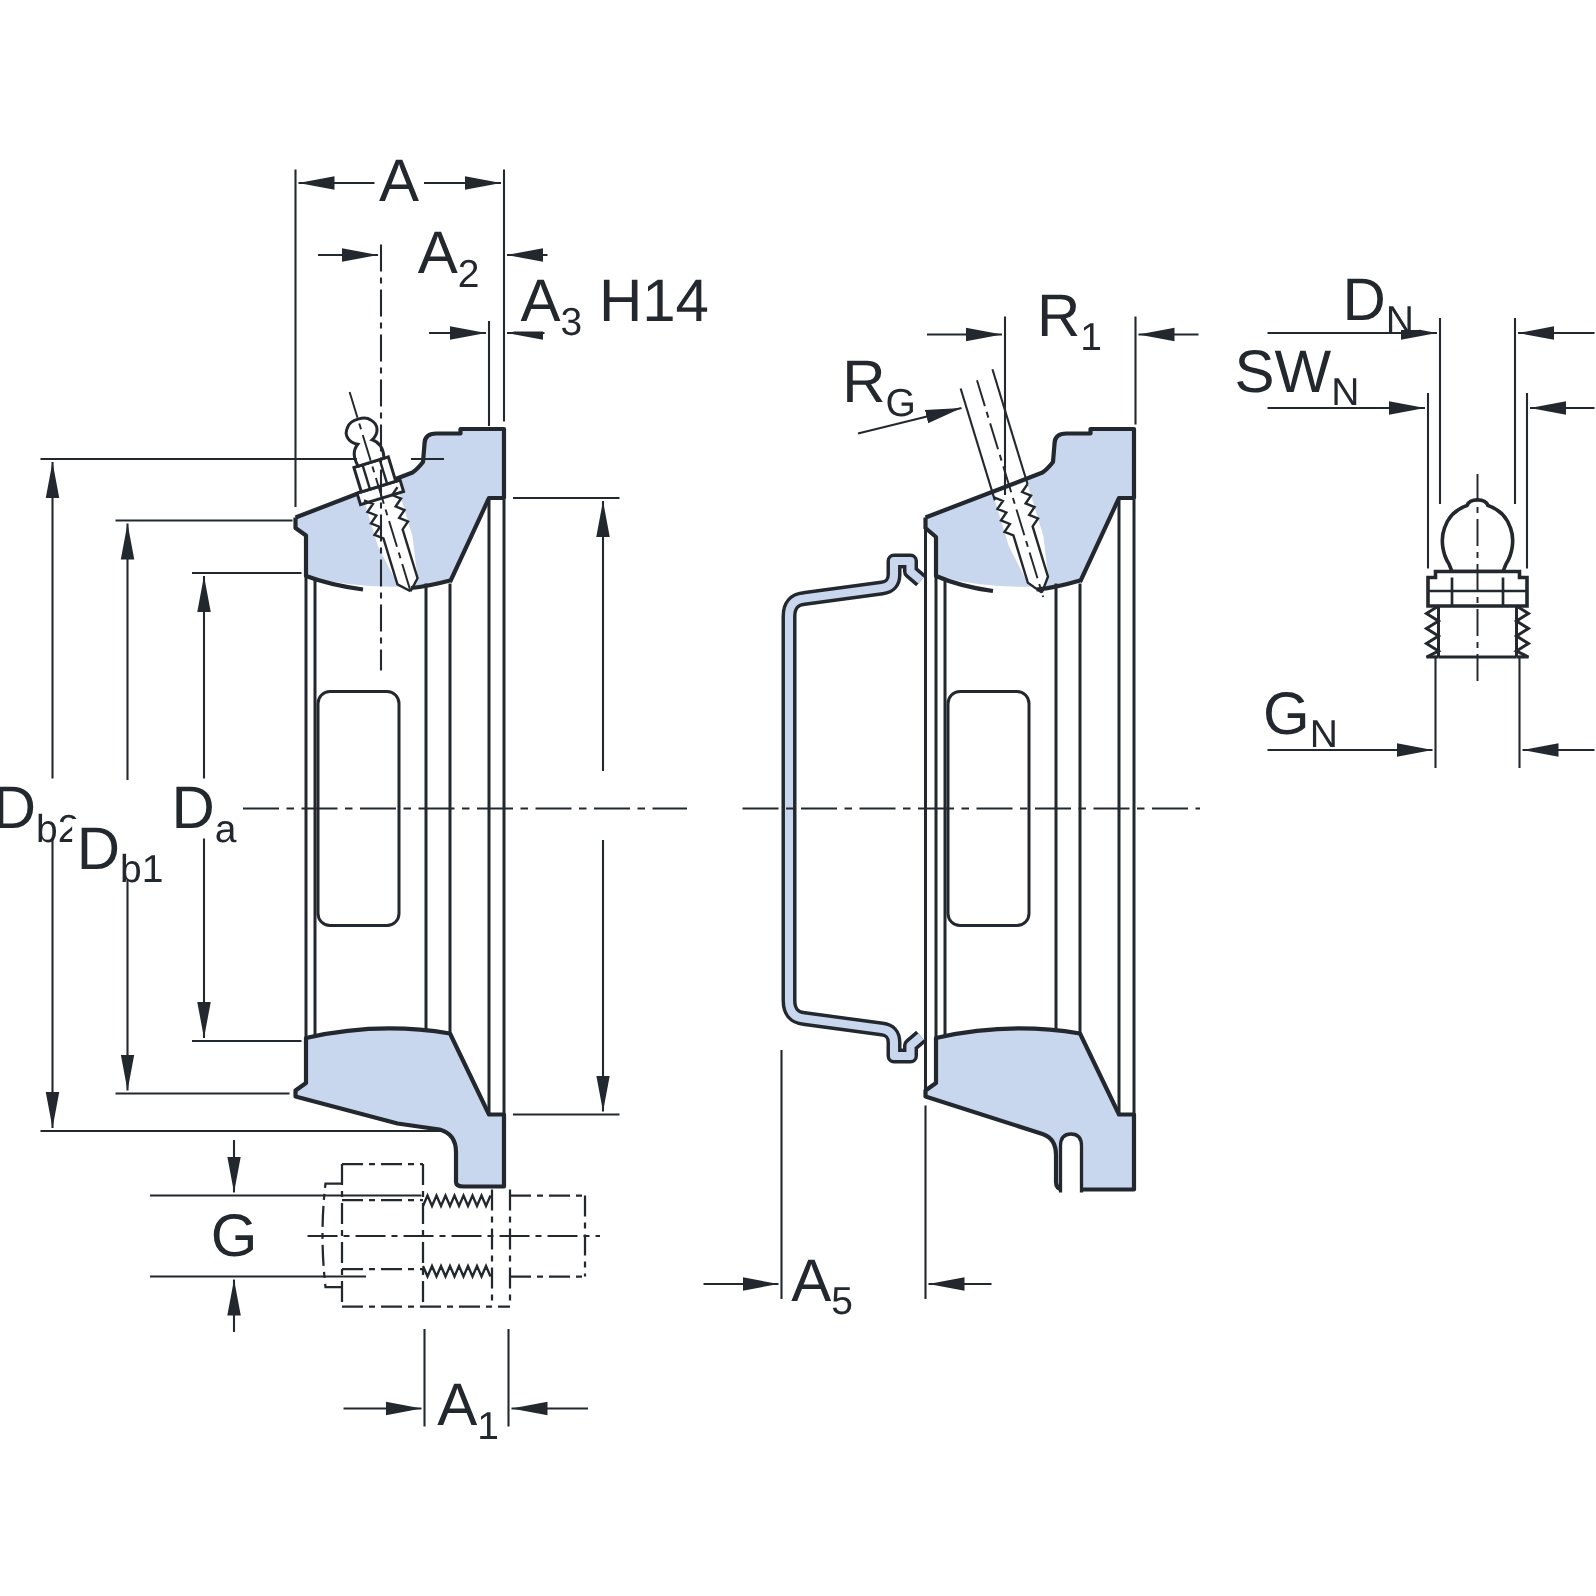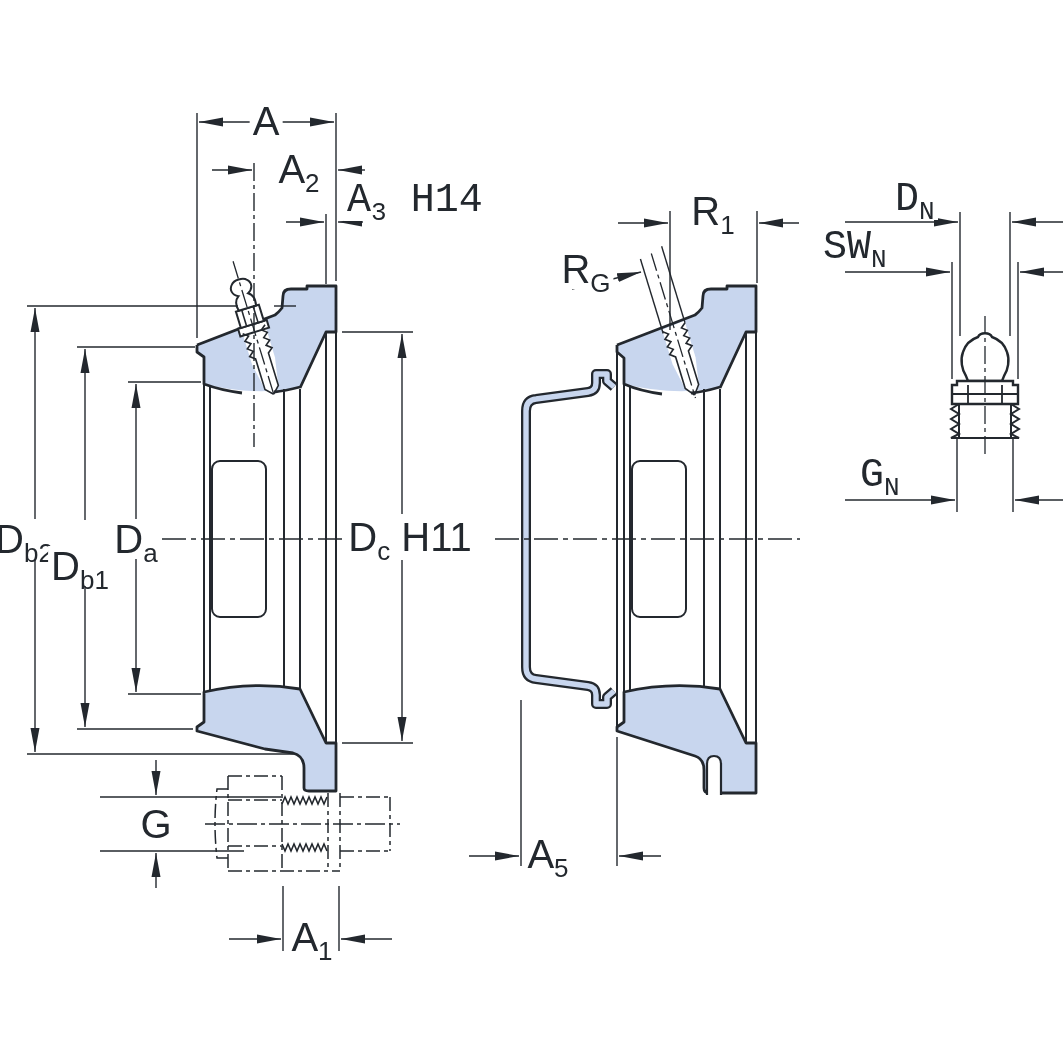--- a/index.html
+++ b/index.html
@@ -1,21 +1,21 @@
 <!DOCTYPE html>
 <html><head>
 <meta charset="utf-8">
 <style>
   html,body{margin:0;padding:0;background:#fff;}
   #stage{position:relative;width:1064px;height:1064px;background:#fff;overflow:hidden;
          font-family:"Liberation Sans", sans-serif;}
   #drawing{position:absolute;left:0;top:0;}
   .lbl{position:absolute;transform:translate(-50%,-50%);white-space:nowrap;
        font-size:40px;color:#23282e;background:#fff;padding:0 3px;line-height:1;}
-  .lbl.la{transform:translate(0,-50%);font-family:Liberation Mono, monospace;}
+  .lbl.la{transform:translate(0,-50%);}
   .lbl .sub{font-size:26px;position:relative;top:9px;}
 </style>
 </head>
 <body>
 
 <div id="stage">
 <svg id="drawing" width="1064" height="1064" viewBox="0 0 1064 1064">
   <defs>
     <marker id="arr" markerUnits="userSpaceOnUse" markerWidth="26" markerHeight="12" refX="24" refY="6" orient="auto">
       <path d="M0,1.5 L24,6 L0,10.5 Z" fill="#23282e"></path>
@@ -238,22 +238,21 @@
     </g>
   </g>
 </svg>
 
 <div class="lbl" style="left:266px;top:121px"><span>A</span><span class="sub"></span></div>
 <div class="lbl" style="left:299px;top:169px"><span>A</span><span class="sub">2</span></div>
 <div class="lbl la" style="left:344px;top:201px"><span>A</span><span class="sub">3</span><span> H14</span></div>
 <div class="lbl" style="left:24px;top:539px"><span>D</span><span class="sub">b2</span></div>
 <div class="lbl" style="left:80px;top:566px"><span>D</span><span class="sub">b1</span></div>
 <div class="lbl" style="left:136px;top:539px"><span>D</span><span class="sub">a</span></div>
-<div class="lbl" style="left:410px;top:537px"><span>D</span><span class="sub">c</span><span> H11</span></div>
 <div class="lbl" style="left:156px;top:824px"><span>G</span></div>
 <div class="lbl" style="left:312px;top:937px"><span>A</span><span class="sub">1</span></div>
 <div class="lbl" style="left:713px;top:211px"><span>R</span><span class="sub">1</span></div>
-<div class="lbl" style="left:586px;top:269px"><span>R</span><span class="sub">G</span></div>
+<div class="lbl" style="left:586px;top:255px"><span>R</span><span class="sub">G</span></div>
 <div class="lbl" style="left:548px;top:854px"><span>A</span><span class="sub">5</span></div>
 <div class="lbl la" style="left:892px;top:200px"><span>D</span><span class="sub">N</span></div>
 <div class="lbl la" style="left:820px;top:248px"><span>SW</span><span class="sub">N</span></div>
-<div class="lbl la" style="left:857px;top:476px"><span>G</span><span class="sub">N</span></div>
+<div class="lbl la" style="left:839px;top:476px"><span>G</span><span class="sub">N</span></div>
 </div>
 
 </body></html>

